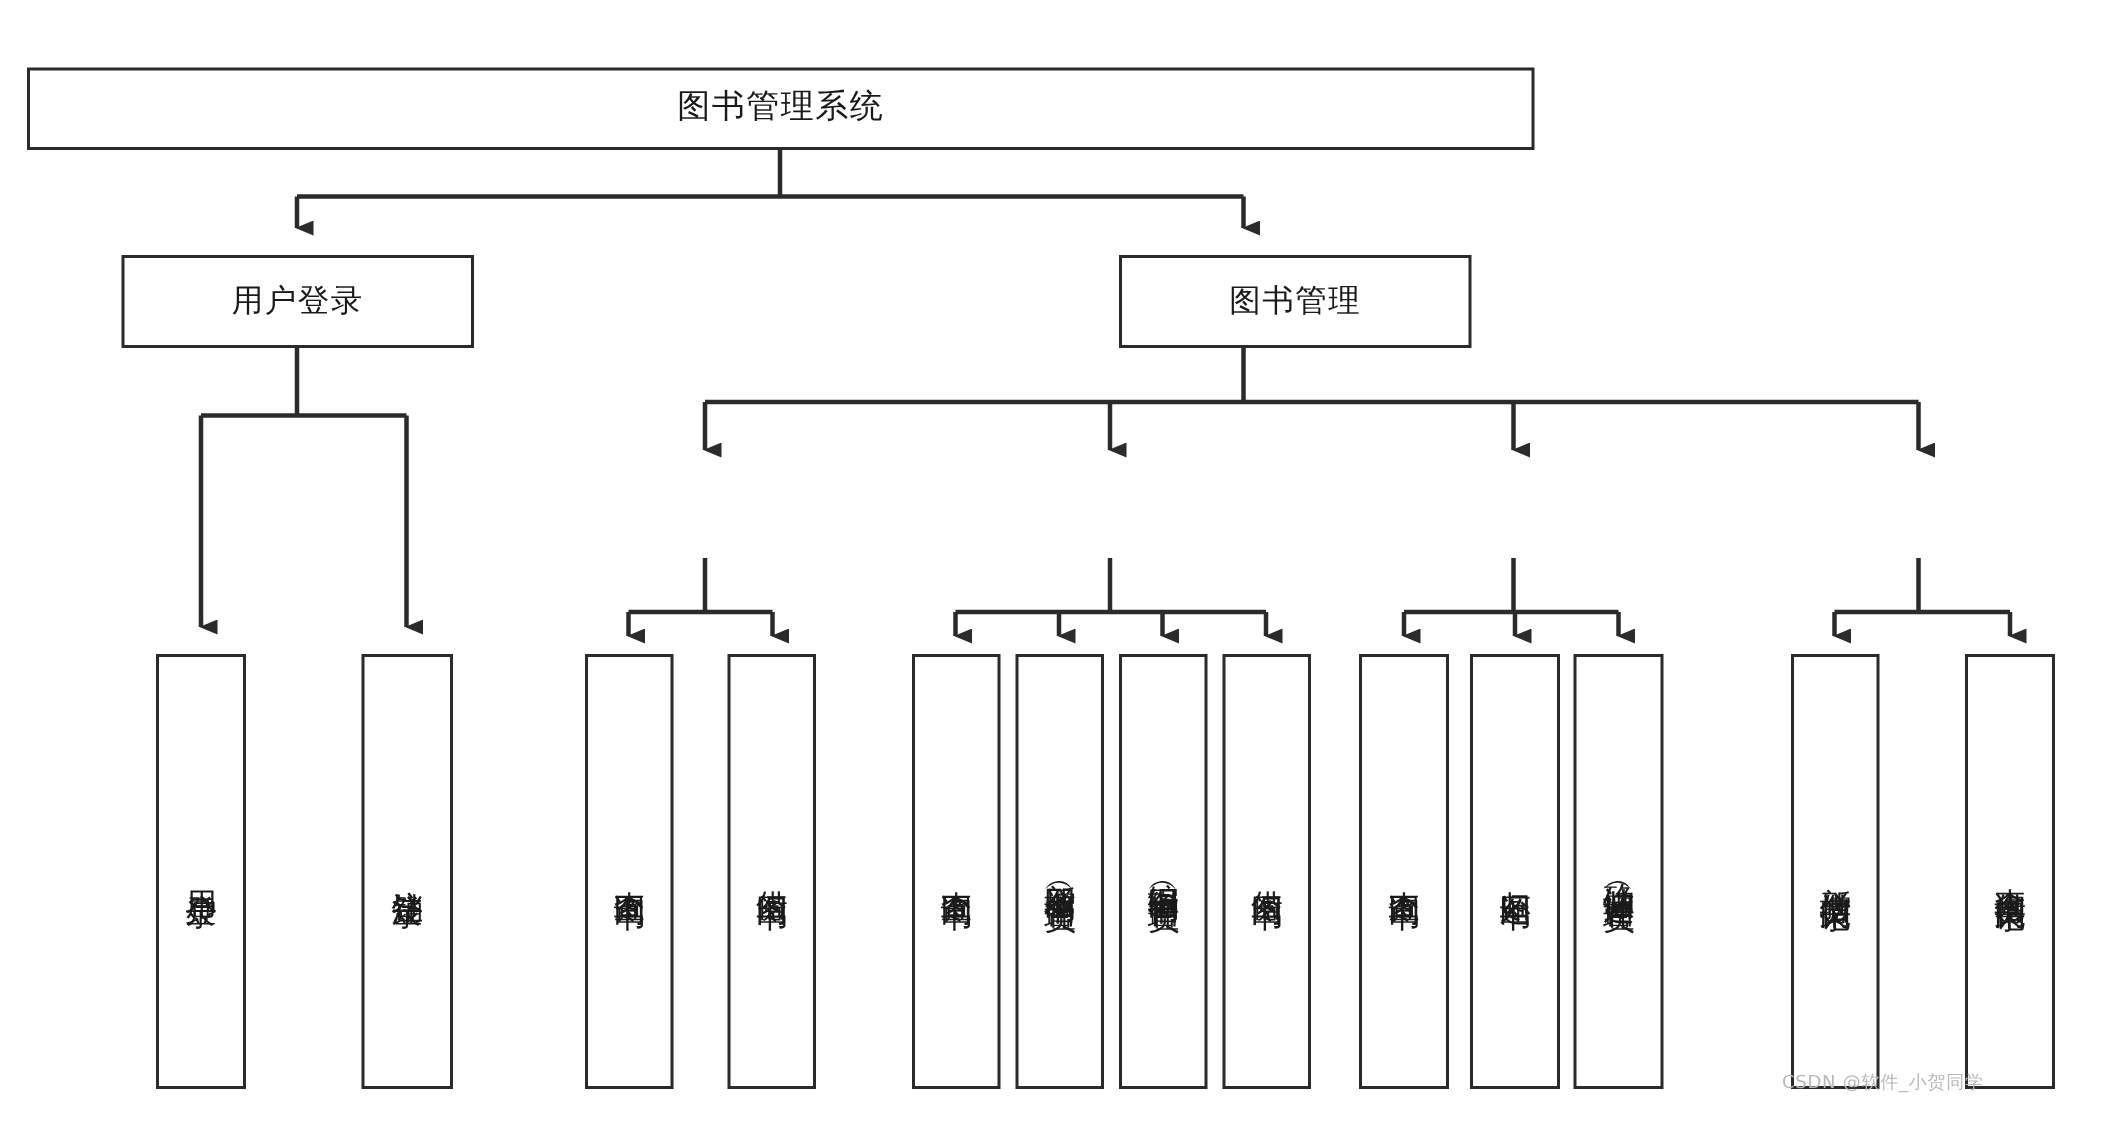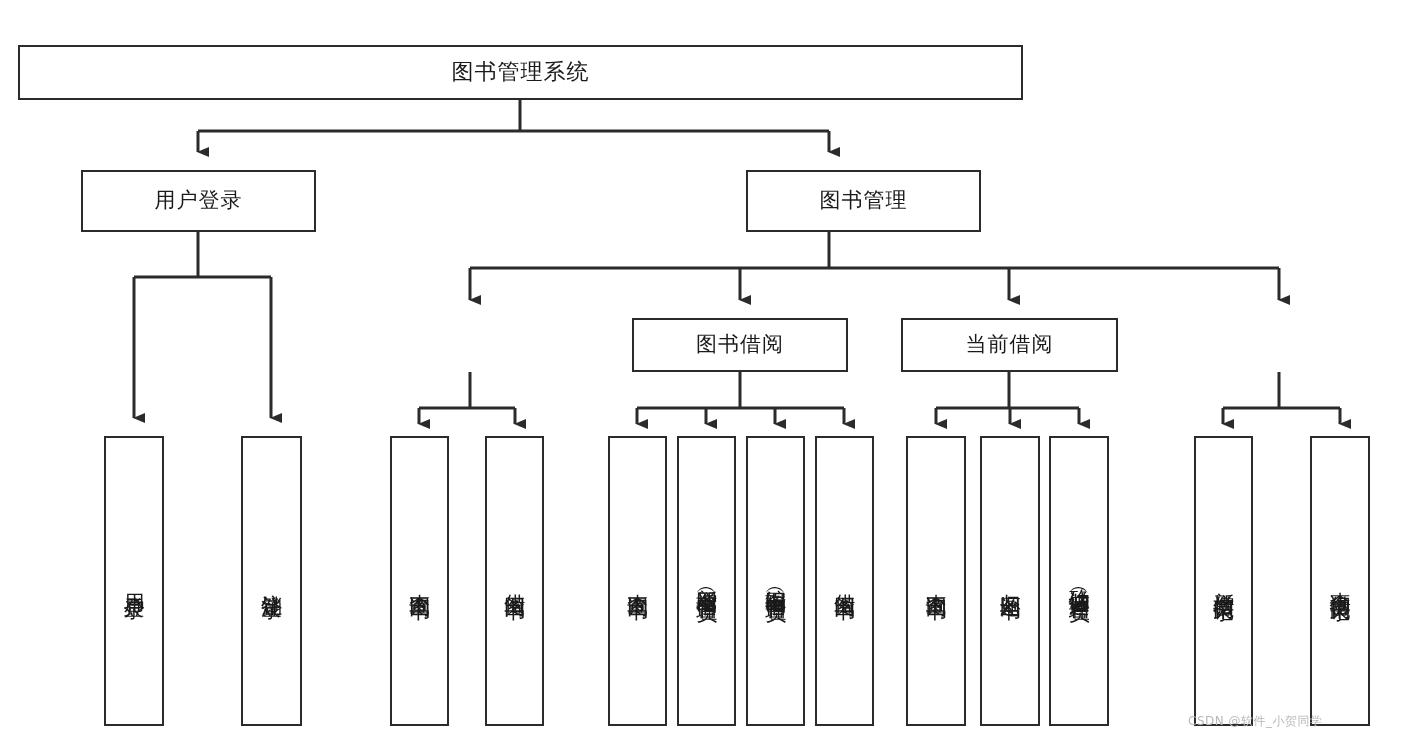--- a/index.html
+++ b/index.html
@@ -119,22 +119,20 @@
       <path d="M1223,408 L1223,424" marker-end="url(#arrow)"></path>
       <path d="M1340,408 L1340,424" marker-end="url(#arrow)"></path>
     </g>
   </svg>
 
   <div class="node node-h node-root" style="left:18px; top:13px; width:1005px; height:55px;">图书管理系统</div>
 
   <div class="node node-h" style="left:81px; top:170px; width:235px; height:62px;">用户登录</div>
   <div class="node node-h" style="left:711px; top:170px; width:235px; height:62px;margin-left:35px;">图书管理</div>
 
-  <div class="node node-h" style="left:632px; top:318px; width:216px; height:54px;">图书借阅</div>
-  <div class="node node-h" style="left:901px; top:318px; width:217px; height:54px;">当前借阅</div>
 
   <div class="node node-v" style="left:104px; top:436px; width:60px; height:290px;">用户登录</div>
   <div class="node node-v" style="left:241px; top:436px; width:61px; height:290px;">注销登录</div>
 
   <div class="node node-v" style="left:390px; top:436px; width:59px; height:290px;">查询图书</div>
   <div class="node node-v" style="left:485px; top:436px; width:59px; height:290px;">借阅图书</div>
 
   <div class="node node-v" style="left:608px; top:436px; width:59px; height:290px;">查询图书</div>
   <div class="node node-v" style="left:677px; top:436px; width:59px; height:290px;">新增图书（管理员）</div>
   <div class="node node-v" style="left:746px; top:436px; width:59px; height:290px;">编辑图书（管理员）</div>

